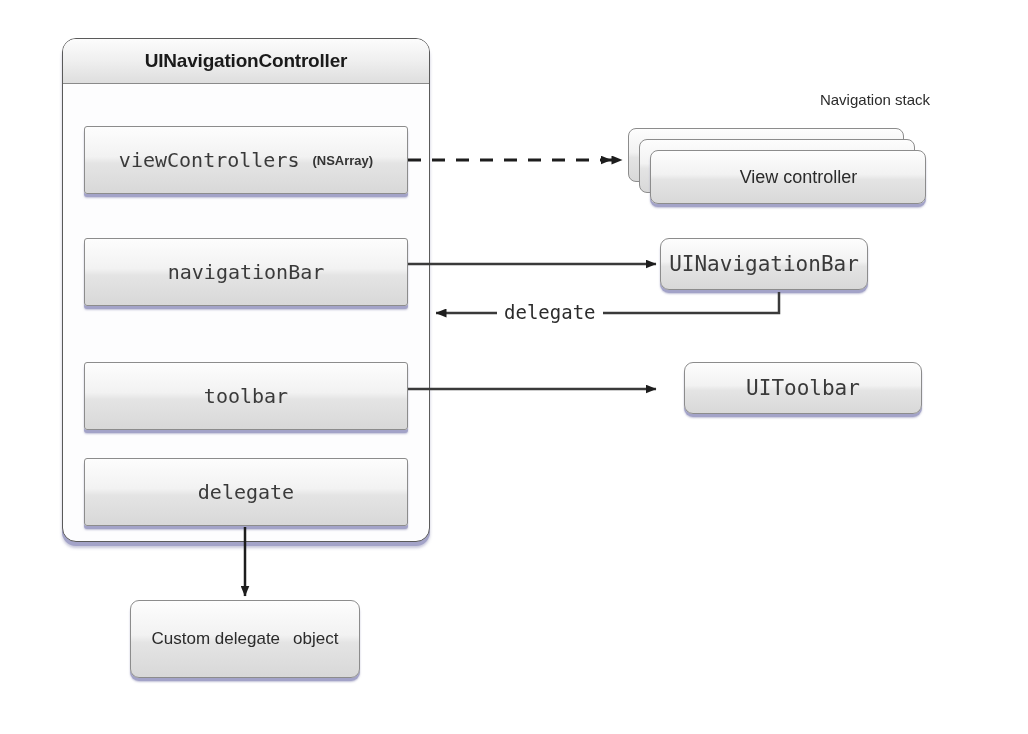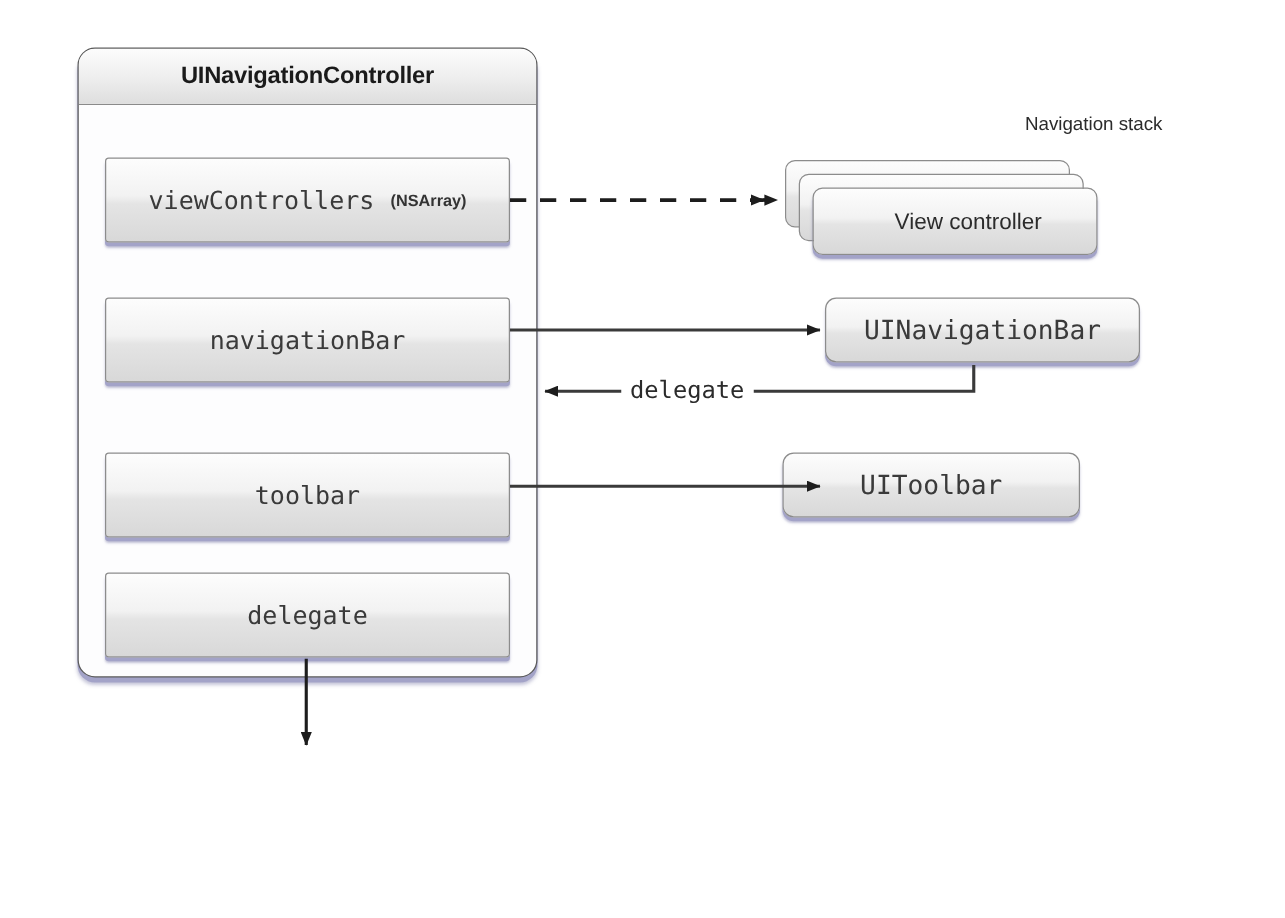--- a/index.html
+++ b/index.html
@@ -99,26 +99,26 @@
   
   .target-box {
     border-radius: 9px;
     font-family: "DejaVu Sans Mono", monospace;
     font-size: 21px;
     color: #3a3a3a;
   }
   #box-uinavigationbar {
     left: 660px;
     top: 238px;
-    width: 252px;
+    width: 208px;
     height: 52px;
     text-align: right;
   }
   #box-uitoolbar {
-    left: 626px;
+    left: 684px;
     top: 362px;
     width: 238px;
     height: 52px;
   }
 
   
   #nav-stack-label {
     position: absolute;
     left: 600px;
     top: 91px;
@@ -126,21 +126,21 @@
     text-align: right;
     font-size: 15px;
     color: #2b2b2b;
   }
   .stack-card {
     position: absolute;
     box-sizing: border-box;
     border: 1px solid #8c8c8c;
     border-radius: 8px;
     background: linear-gradient(to bottom, #fdfdfd 0%, #f2f2f2 45%, #e4e4e4 55%, #d8d8d8 100%);
-    width: 228px;
+    width: 276px;
     height: 54px;
     padding-left: 21px;
   }
   #stack-card-back  { left: 628px; top: 128px; }
   #stack-card-mid   { left: 639px; top: 139px; }
   #stack-card-front {
     left: 650px; top: 150px;
     display: flex;
     align-items: center;
     justify-content: center;
@@ -218,20 +218,24 @@
   </div>
 
   <div class="box target-box shadow-pw" id="box-uinavigationbar">
     <span>UINavigationBar</span>
   </div>
 
   <div class="box target-box shadow-pw" id="box-uitoolbar">
     <span>UIToolbar</span>
   </div>
 
+  <div class="box shadow-pw" id="box-custom-delegate">
+    <span>Custom delegate</span>
+    <span>object</span>
+  </div>
 
   <svg id="arrows" viewBox="0 0 1028 734">
     <defs>
       <marker id="ah" markerWidth="11" markerHeight="9" refX="10.5" refY="4.5" orient="auto" markerUnits="userSpaceOnUse">
         <path d="M0,0 L11,4.5 L0,9 z" fill="#1d1d1d"></path>
       </marker>
       <marker id="ah-dbl" markerWidth="22" markerHeight="9" refX="21.5" refY="4.5" orient="auto" markerUnits="userSpaceOnUse">
         <path d="M0,0 L11,4.5 L0,9 z" fill="#1d1d1d"></path>
         <path d="M11,0 L22,4.5 L11,9 z" fill="#1d1d1d"></path>
       </marker>

